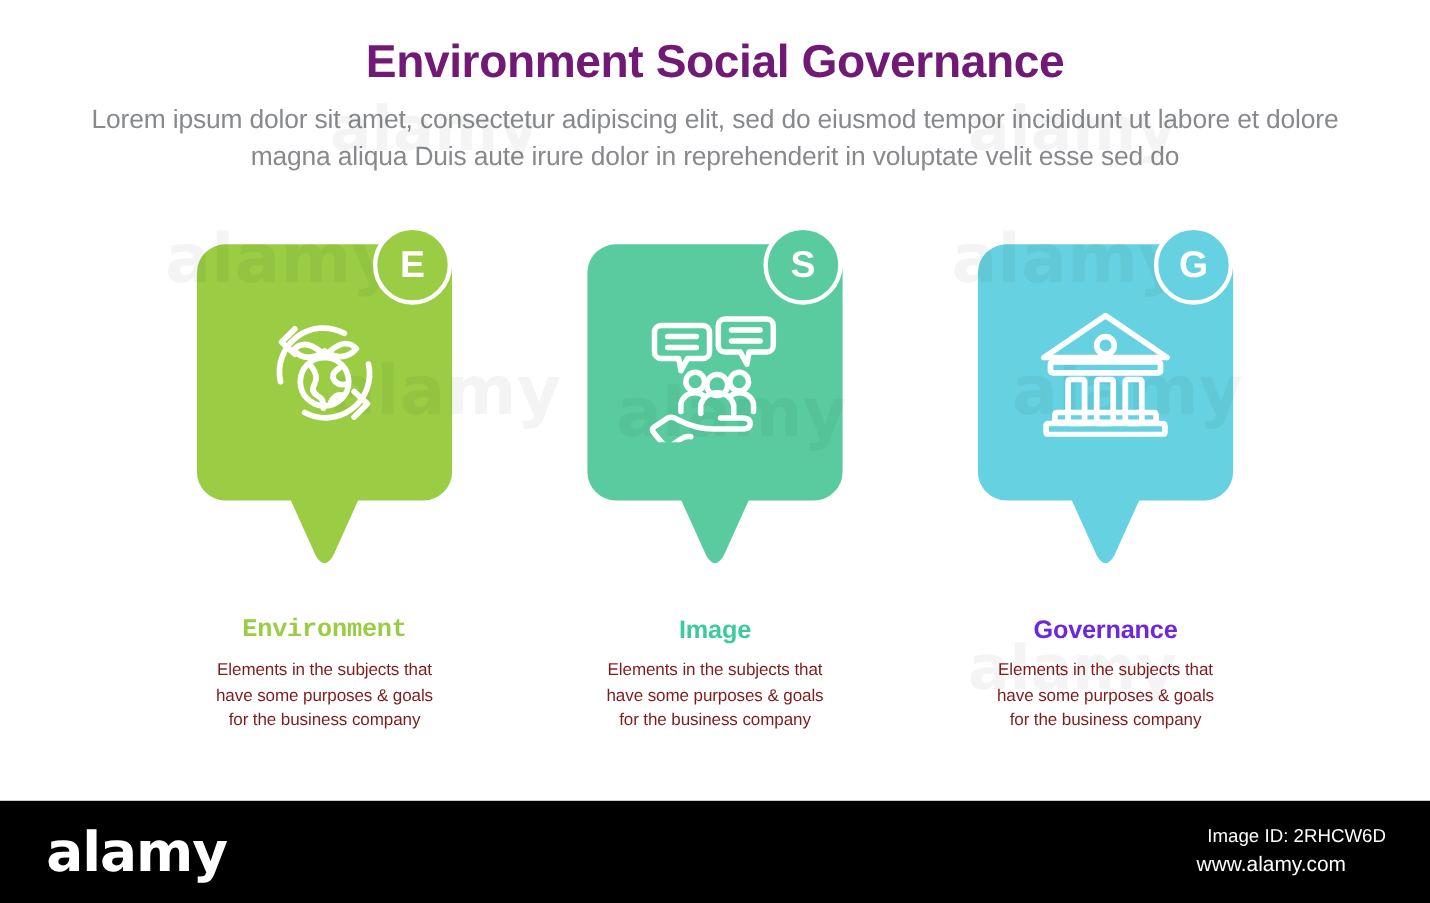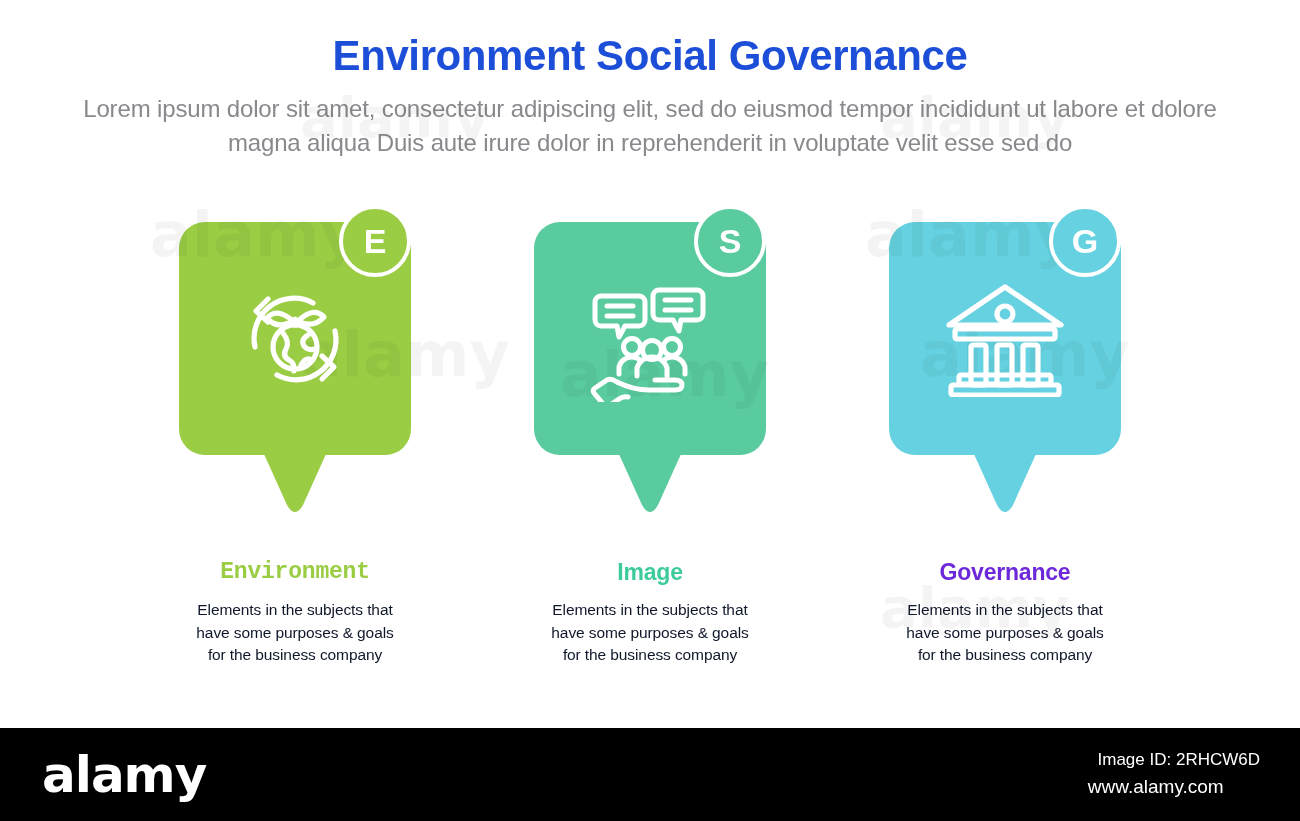--- a/index.html
+++ b/index.html
@@ -10,21 +10,21 @@
     overflow:hidden;
   }
   .page { position:relative; width:1300px; height:821px; background:#fff; }
 
   
   .header { position:absolute; left:0; top:0; width:1300px; text-align:center; }
   .title {
     margin-top:33px;
     font-size:42px;
     font-weight:bold;
-    color:#1d4ed8;
+    color:#701a75;
     letter-spacing:-0.4px;
     line-height:1.08;
   }
   .subtitle {
     margin:14px auto 11px;
     width:1170px;
     font-size:24px;
     font-weight:400;
     color:#87898c;
     line-height:1.42;
@@ -87,21 +87,21 @@
   .cap-title {
     margin-top:45px;
     font-size:23px;
     font-weight:bold;
     line-height:1.1;
     letter-spacing:-0.2px;
   }
   .cap-desc {
     margin-top:14px;
     font-size:15.5px;
-    color:#0f172a;
+    color:#7f1d1d;
     line-height:1.45;
     letter-spacing:-0.1px;
   }
 
   
   .wm {
     position:absolute;
     font-family:"DejaVu Sans", sans-serif;
     font-weight:bold;
     color:rgba(255,255,255,0.22);

